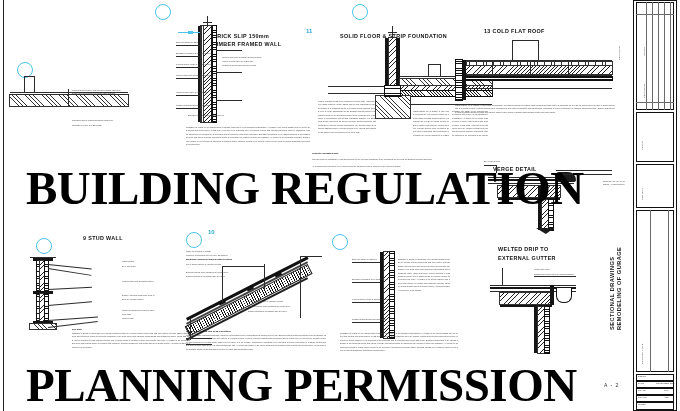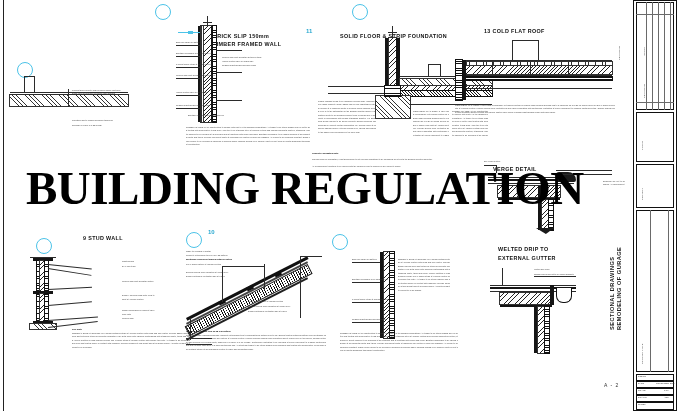--- a/index.html
+++ b/index.html
@@ -457,20 +457,21 @@
 
   <div style="position:absolute; left:556px; top:288px; width:14px; height:14px;
               border:1.3px solid #111; border-top:none; border-radius:0 0 7px 7px; background:#fff;"></div>
   <div class="solid-dark" style="left:550px; top:285px; width:4px; height:20px;"></div>
 
   <div class="solid-dark" style="left:534px; top:307px; width:4px; height:46px;"></div>
   <div class="hatch-insul" style="left:538px; top:307px; width:7px; height:46px;"></div>
   <div class="hatch-brick" style="left:545px; top:307px; width:4px; height:46px;"></div>
 
   <div class="headline" id="headline-top">BUILDING REGULATION</div>
+  <div class="headline" id="headline-bottom">PLANNING PERMISSION</div>
 
   <div class="vert-micro" style="left:618px; top:60px;">REVISIONS</div>
 
   <div class="note" style="left:603px; top:180px; width:22px; height:8px;">Drawings are not to be scaled. All dimensions to be checked on site prior to commencement of any works. Any discrepancies to be reported immediately to the architect.</div>
 
   <div class="vert-text" style="left:608px; top:330px;">SECTIONAL DRAWINGS</div>
   <div class="vert-text" style="left:615px; top:330px;">REMODELING OF GURAGE</div>
 
   <div class="sheet-id" style="left:604px; top:382px;">A - 2</div>
 

